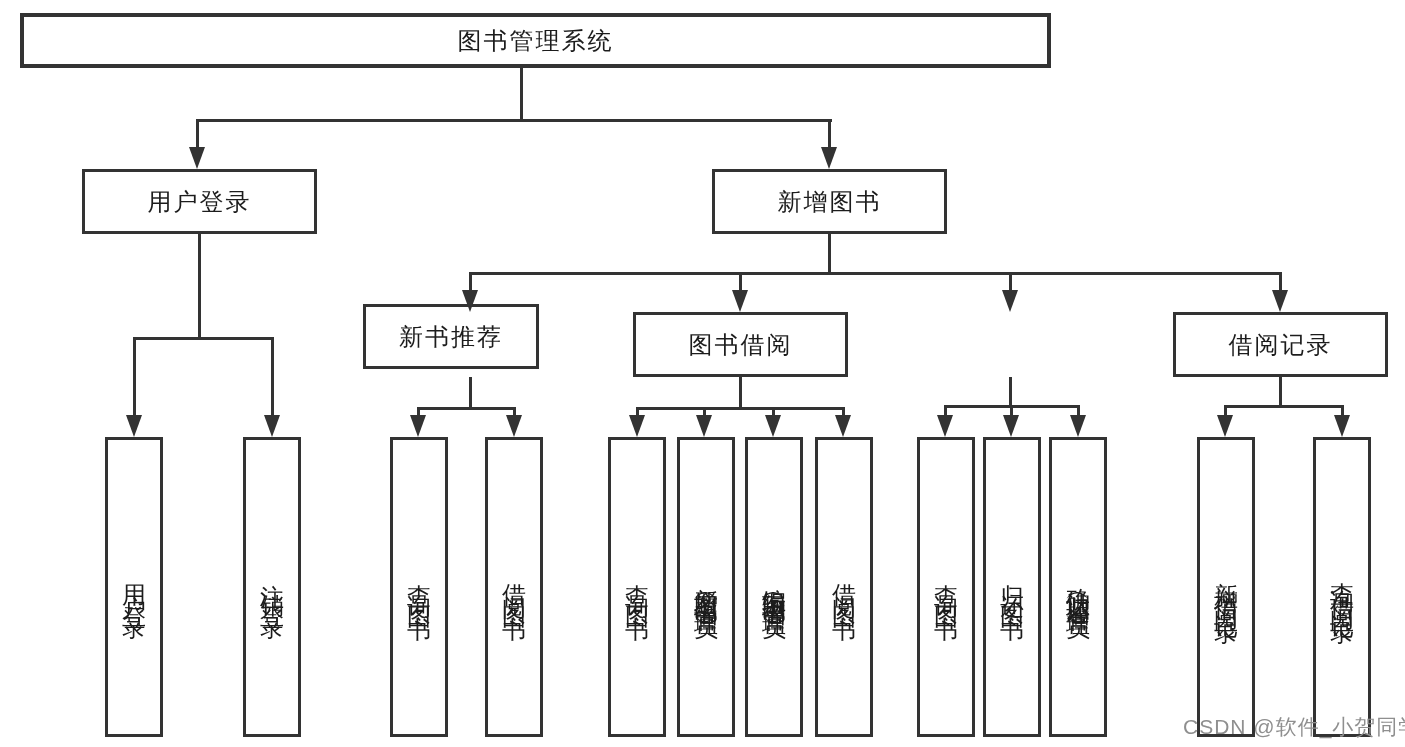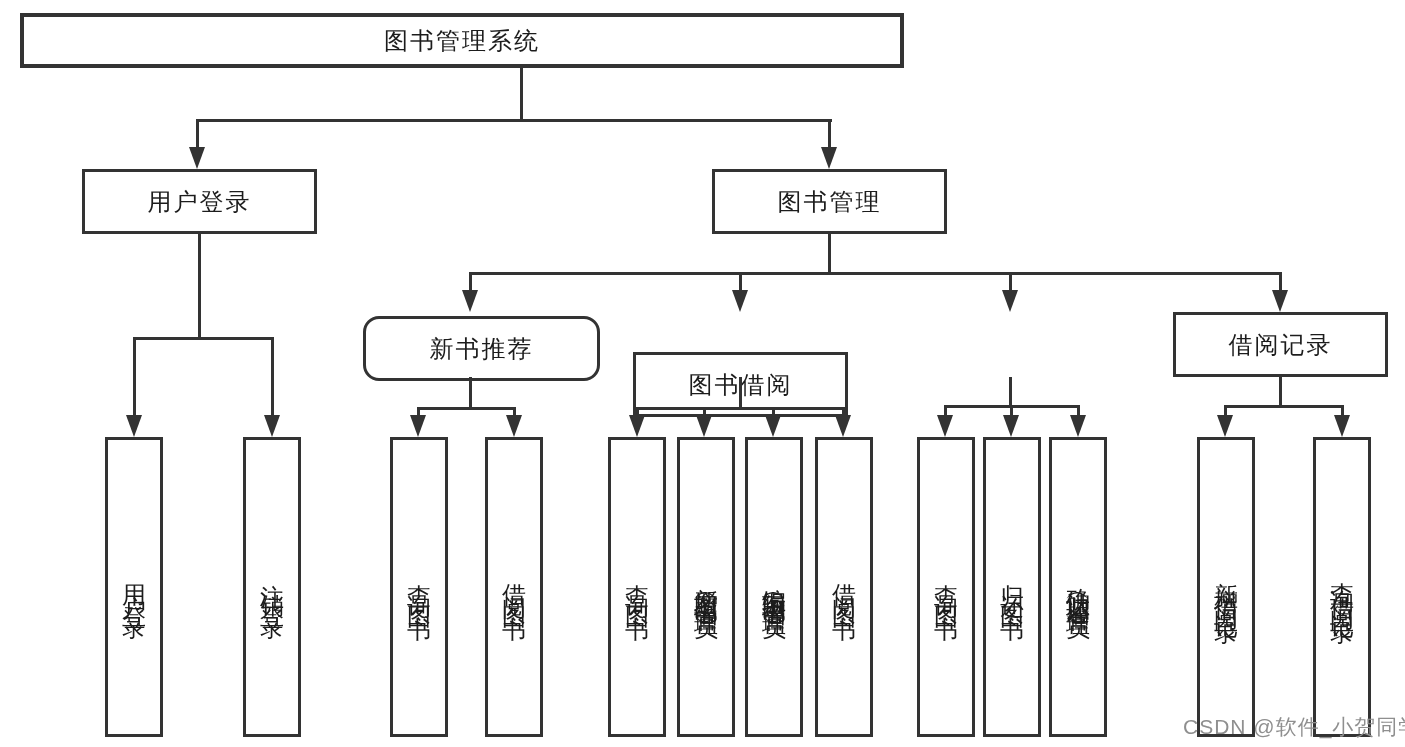--- a/index.html
+++ b/index.html
@@ -61,35 +61,35 @@
     white-space:nowrap;
     z-index:5;
     letter-spacing:1px;
   }
 </style>
 </head>
 <body>
 
 <div class="canvas">
 
-  <div class="nbox root" style="left:20px;top:13px;width:884px;height:55px;">
+  <div class="nbox root" style="left:20px;top:13px;width:1031px;height:55px;">
     <span class="lbl">图书管理系统</span>
   </div>
 
   <div class="nbox" style="left:82px;top:169px;width:235px;height:65px;">
     <span class="lbl">用户登录</span>
   </div>
   <div class="nbox" style="left:712px;top:169px;width:235px;height:65px;">
-    <span class="lbl">图书管理</span>
+    <span class="lbl">新增图书</span>
   </div>
 
-  <div class="nbox" style="left:363px;top:316px;width:237px;height:65px;border-radius:16px;">
+  <div class="nbox" style="left:363px;top:304px;width:176px;height:65px;">
     <span class="lbl">新书推荐</span>
   </div>
-  <div class="nbox" style="left:633px;top:312px;width:215px;height:65px;margin-top:40px;">
+  <div class="nbox" style="left:633px;top:312px;width:215px;height:65px;">
     <span class="lbl">图书借阅</span>
   </div>
   <div class="nbox" style="left:1173px;top:312px;width:215px;height:65px;">
     <span class="lbl">借阅记录</span>
   </div>
 
   <div class="vbox" style="left:105px;">
     <span class="vlbl">用户登录</span>
   </div>
   <div class="vbox" style="left:243px;">

